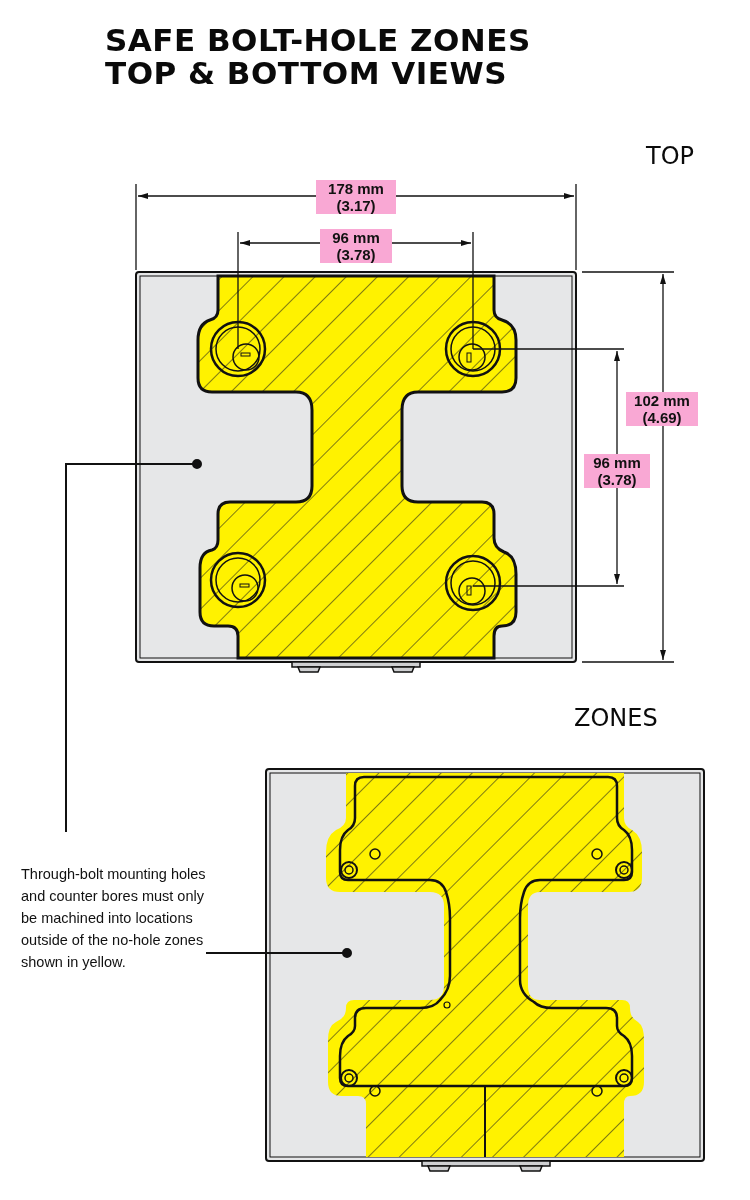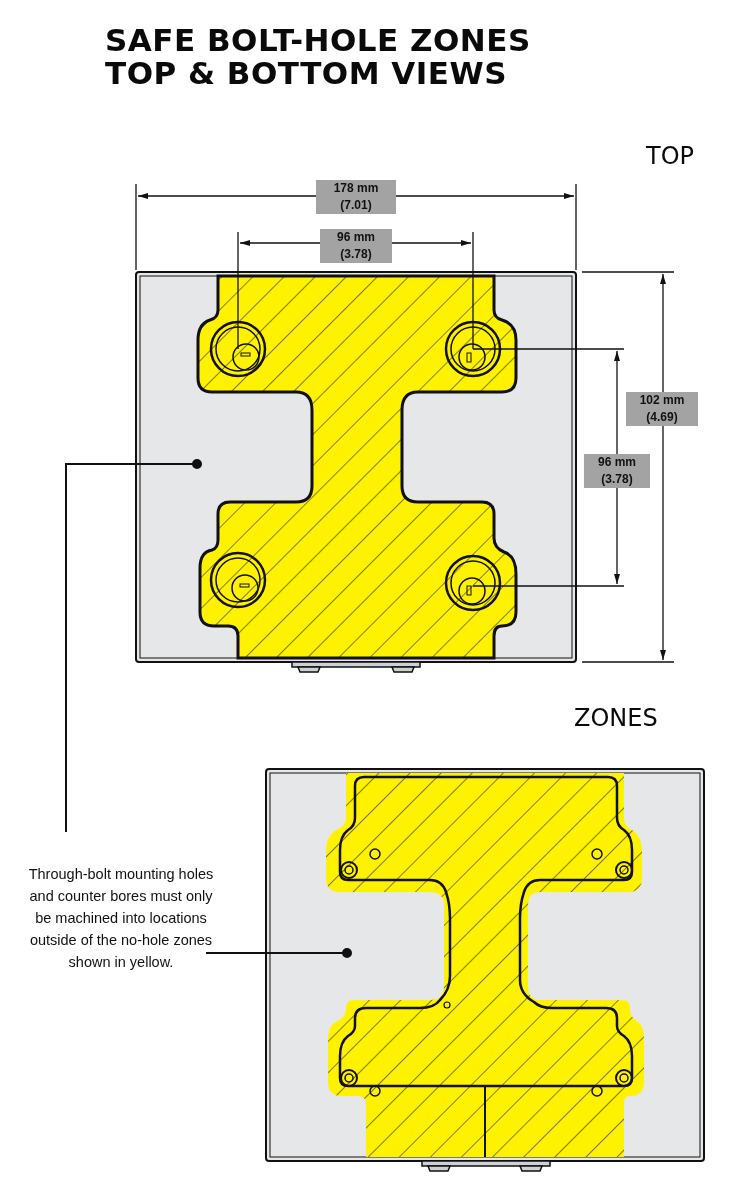--- a/index.html
+++ b/index.html
@@ -1,20 +1,20 @@
 <!DOCTYPE html>
 <html><head>
 <meta charset="utf-8">
 <style>
   html,body{margin:0;padding:0;background:#ffffff;}
   body{width:750px;height:1200px;position:relative;overflow:hidden;font-family:"Liberation Sans",sans-serif;color:#111;}
   .title{position:absolute;left:105px;top:24px;font-family:"DejaVu Sans",sans-serif;font-weight:bold;font-size:31px;line-height:33px;letter-spacing:0.5px;color:#0a0a0a;}
   .view-label{position:absolute;font-family:"DejaVu Sans",sans-serif;font-weight:normal;font-size:24px;color:#0a0a0a;}
-  .dim{position:absolute;font-family:"Liberation Sans",sans-serif;font-weight:bold;font-size:12px;line-height:17px;text-align:center;color:#111;background:#a3a3a3;}
-  .note{position:absolute;left:21px;top:863px;width:200px;font-family:"Liberation Sans",sans-serif;font-size:14.5px;line-height:22px;color:#111;text-align:center;}
+  .dim{position:absolute;font-family:"Liberation Sans",sans-serif;font-weight:bold;font-size:15px;line-height:17px;text-align:center;color:#111;background:#f9a8d4;}
+  .note{position:absolute;left:21px;top:863px;width:200px;font-family:"Liberation Sans",sans-serif;font-size:14.5px;line-height:22px;color:#111;}
   svg{position:absolute;left:0;top:0;}
 </style>
 </head>
 <body>
 
 <div class="title">
   <div>SAFE BOLT-HOLE ZONES</div>
   <div>TOP &amp; BOTTOM VIEWS</div>
 </div>
 
@@ -120,21 +120,21 @@
   <g stroke="#111" stroke-width="2" fill="#111">
     <polyline points="195,464 66,464 66,832" fill="none"></polyline>
     <circle cx="197" cy="464" r="4"></circle>
     <line x1="206" y1="953" x2="345" y2="953"></line>
     <circle cx="347" cy="953" r="4"></circle>
   </g>
 </svg>
 
 <div class="dim" style="left:316px;top:180px;width:80px;">
   <div>178 mm</div>
-  <div>(7.01)</div>
+  <div>(3.17)</div>
 </div>
 <div class="dim" style="left:320px;top:229px;width:72px;">
   <div>96 mm</div>
   <div>(3.78)</div>
 </div>
 <div class="dim" style="left:626px;top:392px;width:72px;">
   <div>102 mm</div>
   <div>(4.69)</div>
 </div>
 <div class="dim" style="left:584px;top:454px;width:66px;">

